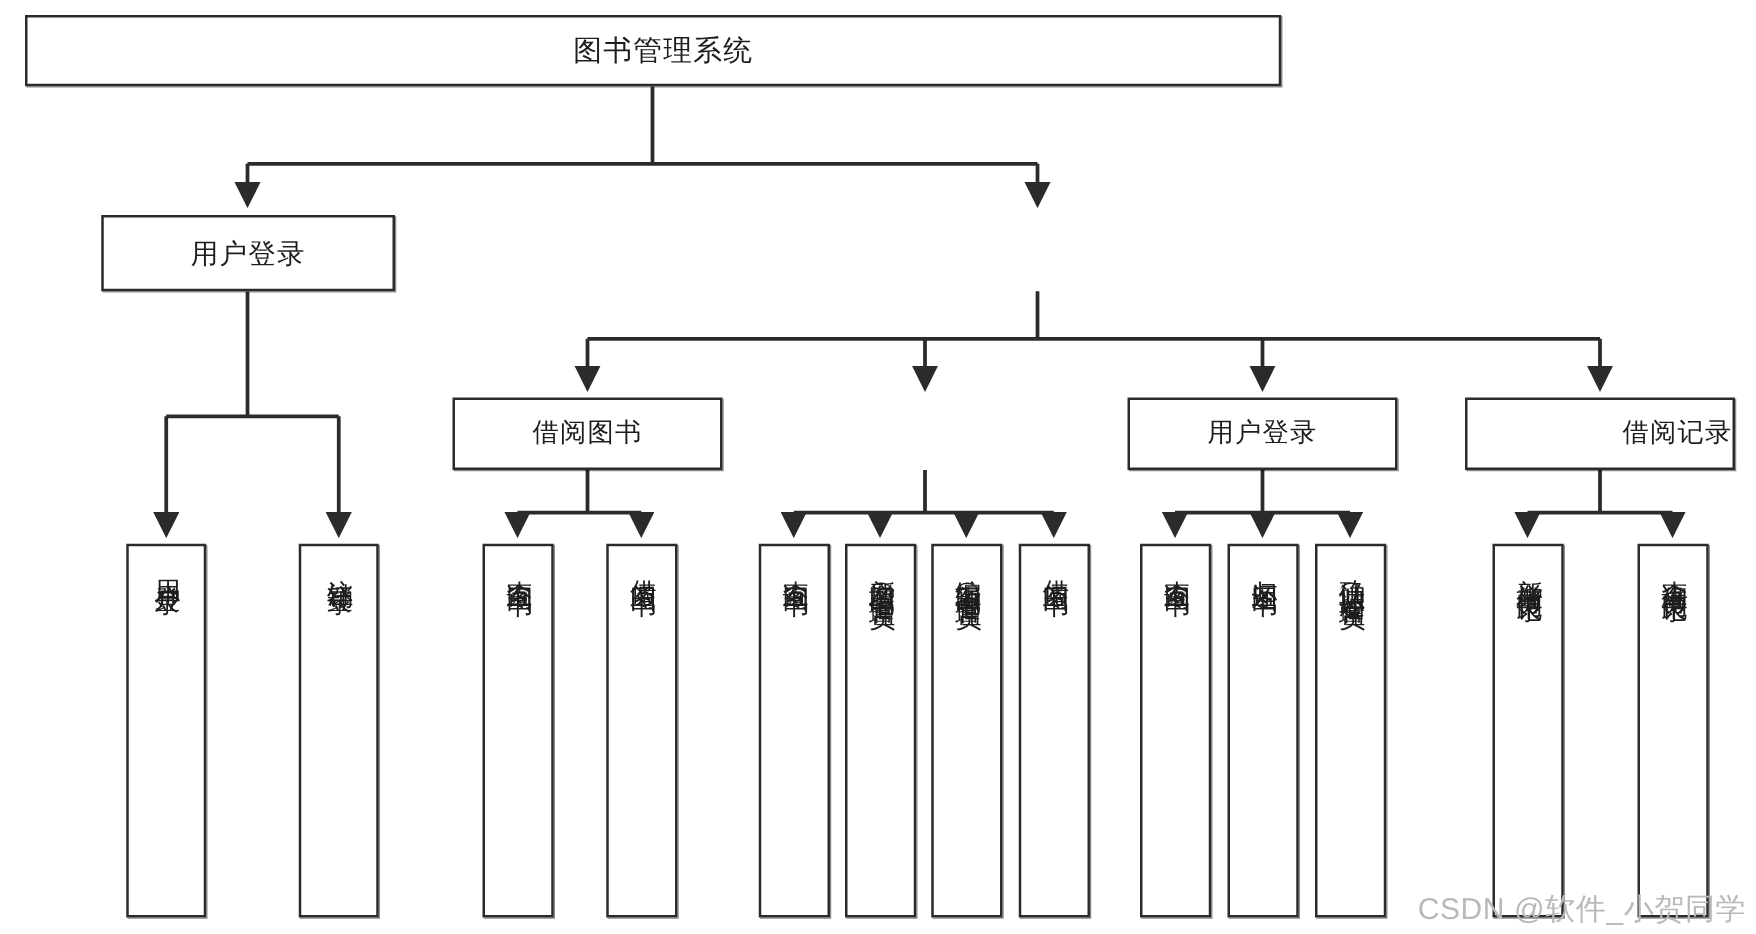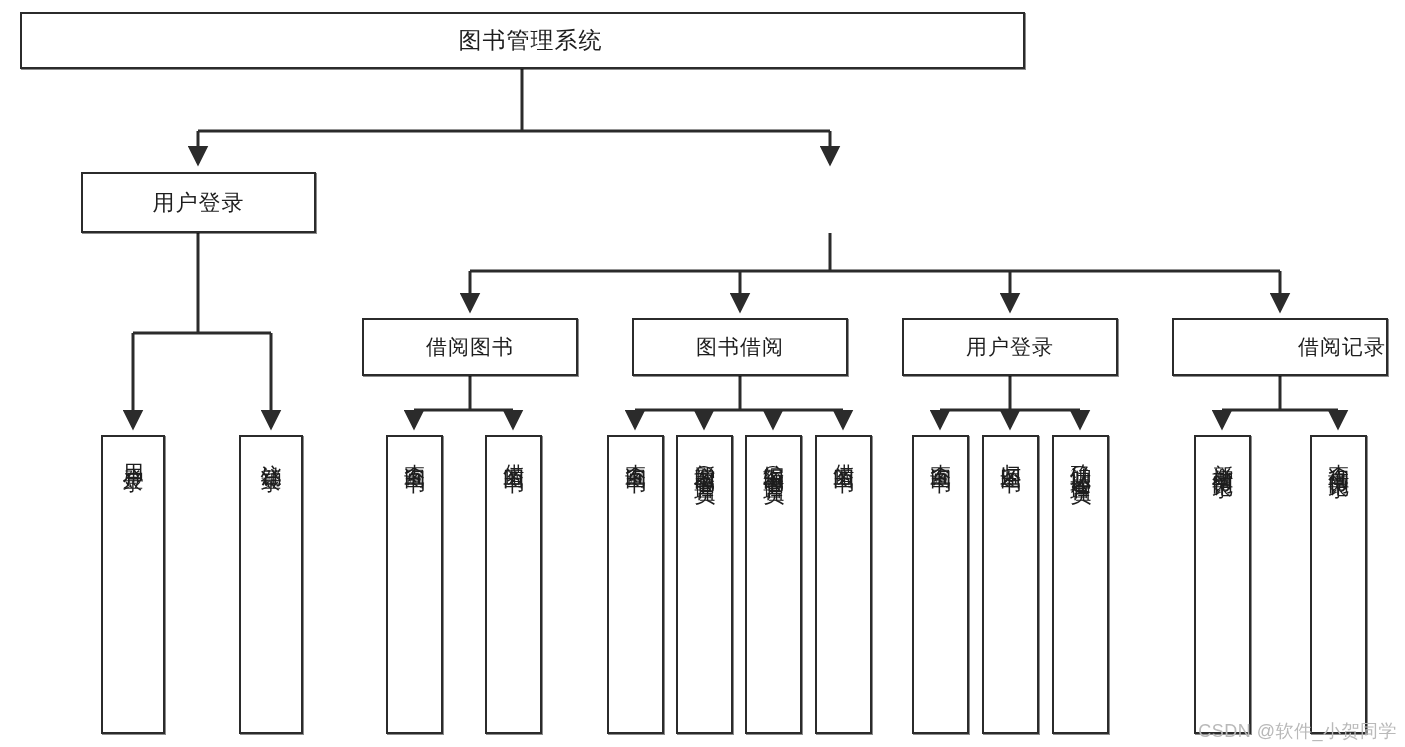--- a/index.html
+++ b/index.html
@@ -58,21 +58,21 @@
     font-size: 21px;
     letter-spacing: 3px;
     line-height: 1.25;
     white-space: normal;
     max-height: 100%;
   }
   #watermark {
     position: absolute;
     right: 8px;
     bottom: 4px;
-    font-size: 18px;
+    font-size: 24px;
     color: #b9b9b9;
     white-space: nowrap;
     letter-spacing: 0.5px;
   }
 </style>
 </head>
 <body>
 
 <div id="diagram-root">
 
@@ -132,23 +132,20 @@
 
   <div class="node level-1" style="left:81px; top:172px; width:235px; height:61px;">
     <span class="node-label">用户登录</span>
   </div>
 
 
   <div class="node level-2" style="left:362px; top:318px; width:216px; height:58px;">
     <span class="node-label">借阅图书</span>
   </div>
 
-  <div class="node level-2" style="left:632px; top:318px; width:216px; height:58px;">
-    <span class="node-label">图书借阅</span>
-  </div>
 
   <div class="node level-2" style="left:902px; top:318px; width:216px; height:58px;">
     <span class="node-label">用户登录</span>
   </div>
 
   <div class="node level-2" style="left:1172px; top:318px; width:216px; height:58px;justify-content:flex-end;">
     <span class="node-label">借阅记录</span>
   </div>
 
   <div class="node leaf" style="left:101px; top:435px; width:64px; height:299px;">

